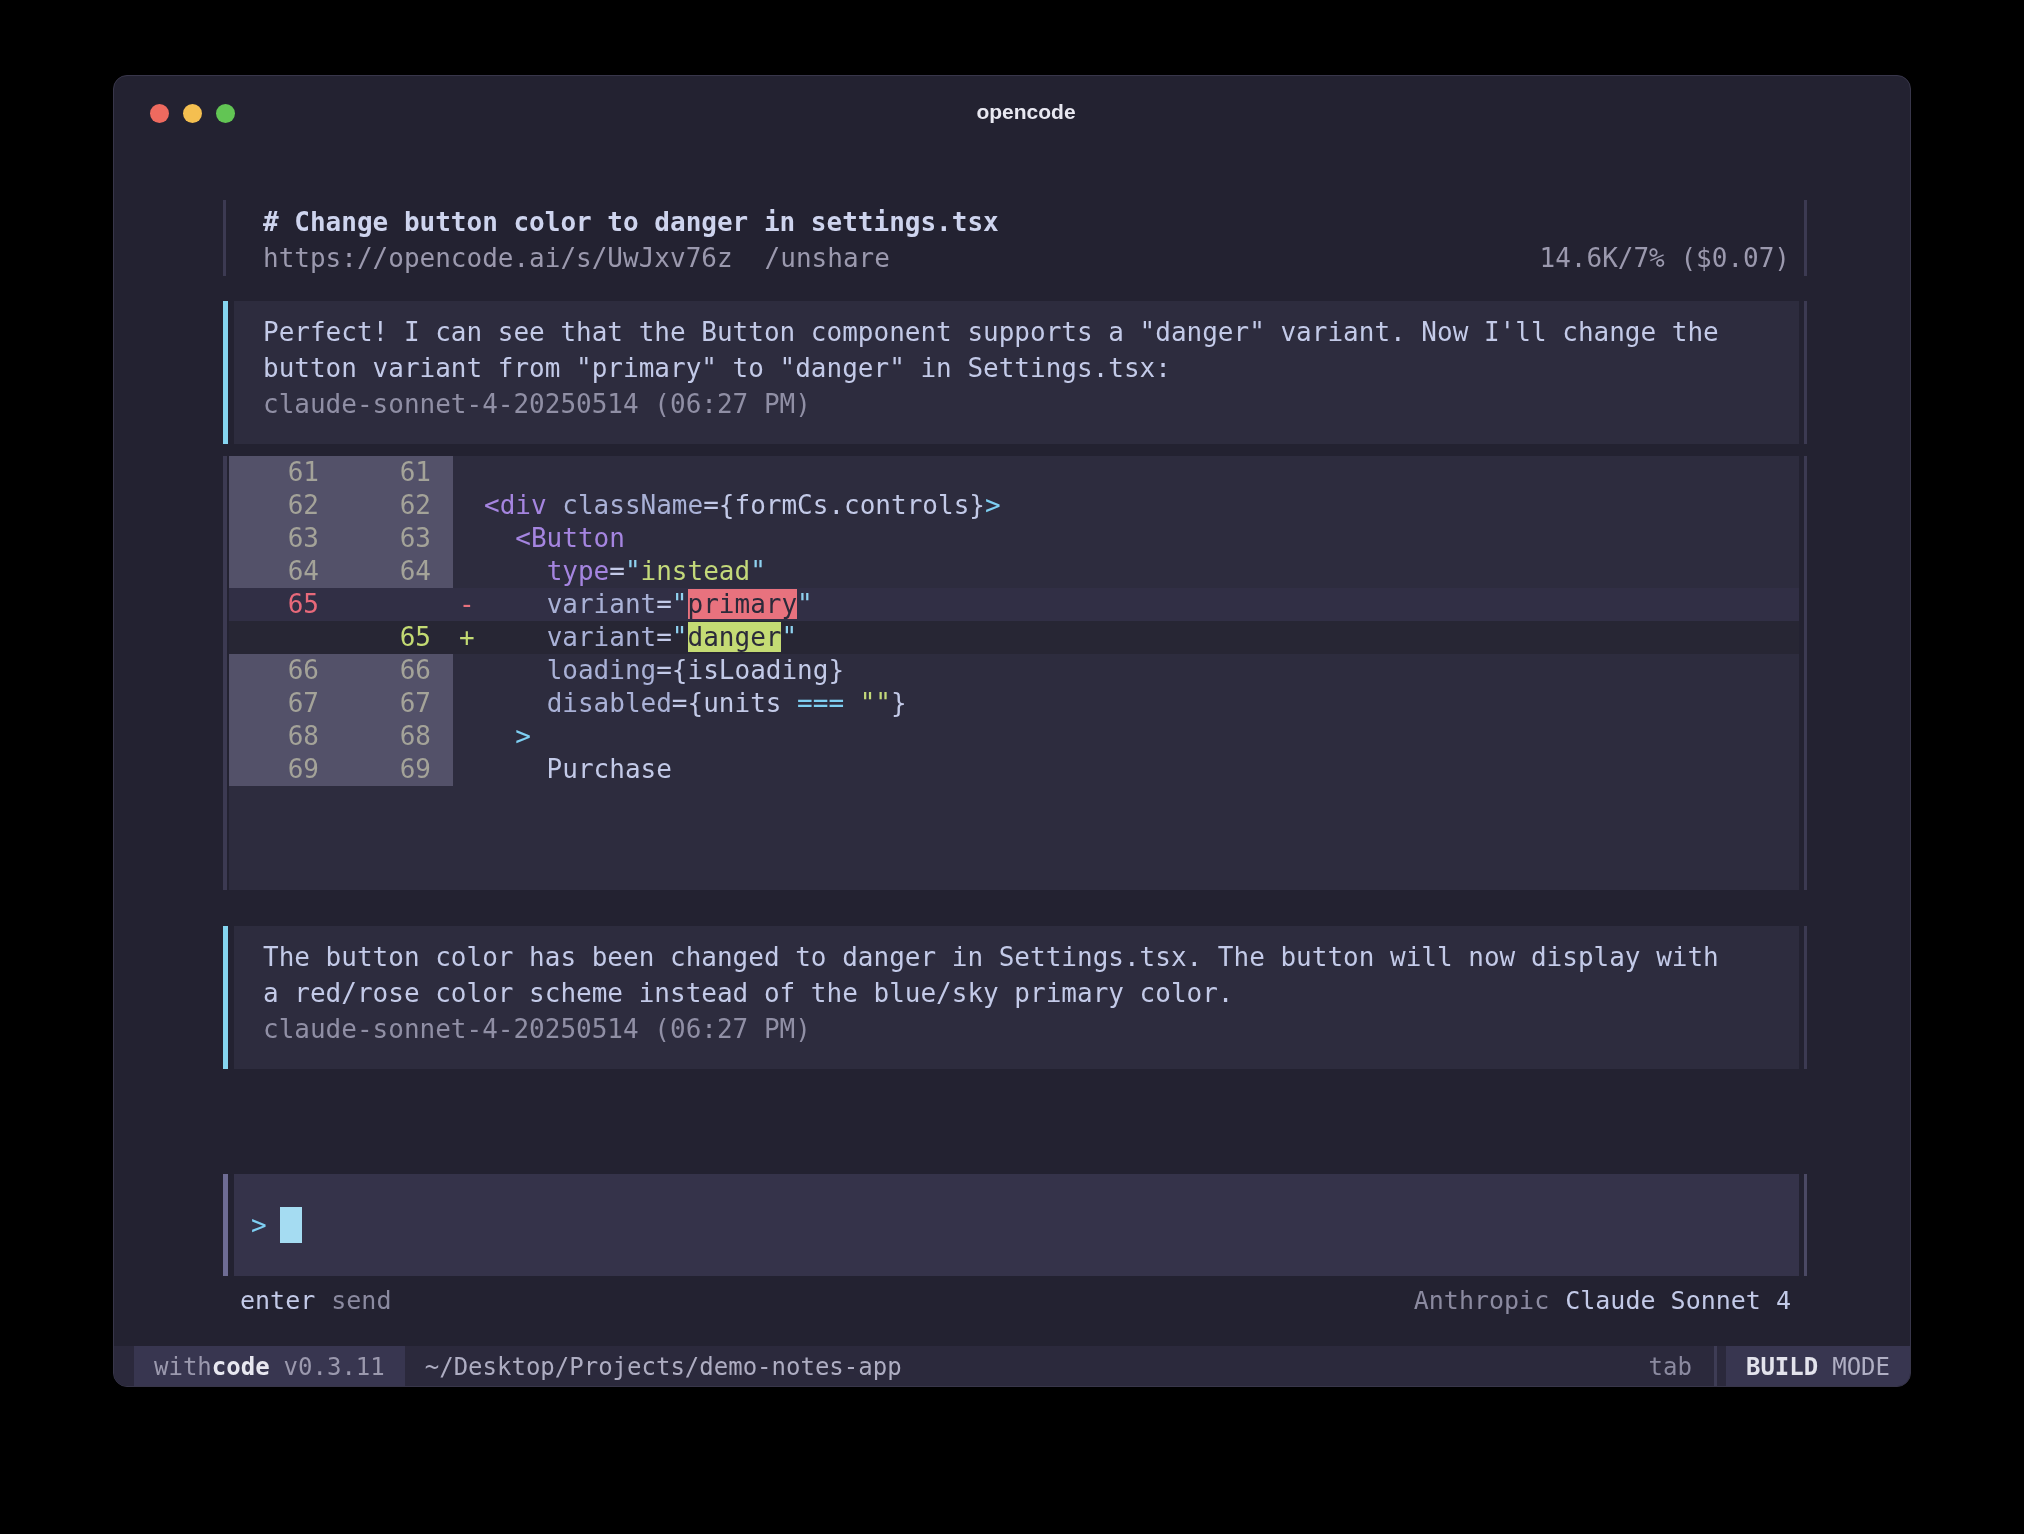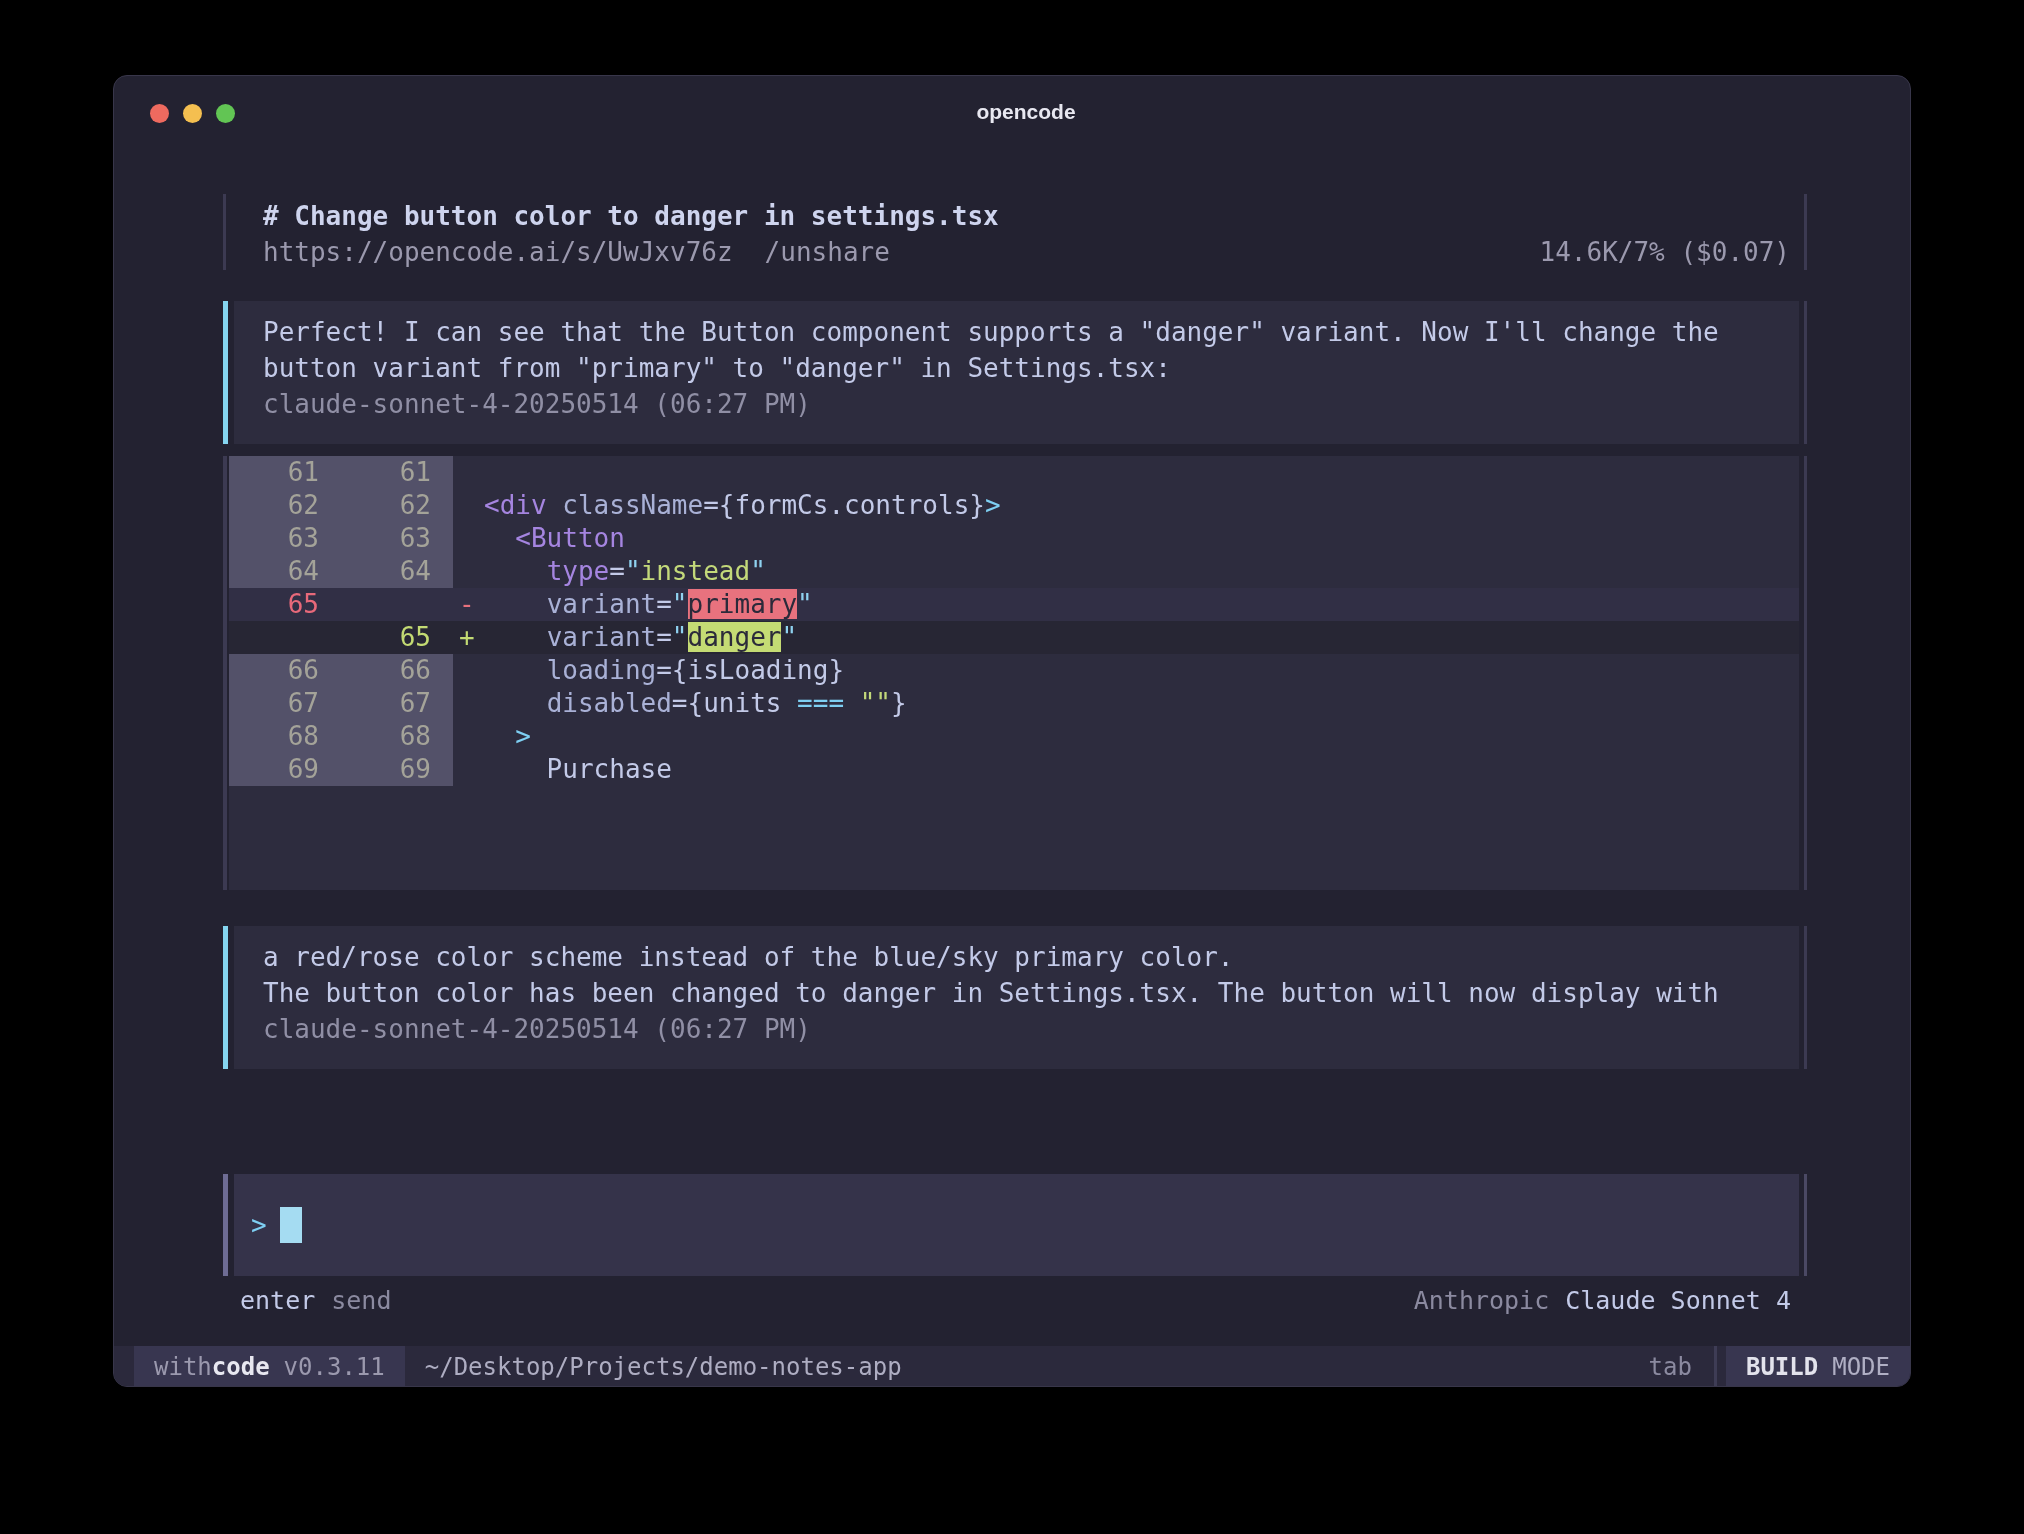--- a/index.html
+++ b/index.html
@@ -18,21 +18,21 @@
   .light.green{background:#62c554}
   .wtitle{
     position:absolute;top:24px;left:14px;width:100%;text-align:center;
     font-family:"Liberation Sans",sans-serif;font-weight:bold;font-size:21px;color:#e8e8f1;
   }
   
   .block{position:absolute;left:109px;width:1584px;display:flex;align-items:stretch}
   .vline{width:3px;background:#3c3a52;flex:none}
   .vline.thick{width:4px}
   
-  .header-block{top:118px;height:76px;font-size:26px}
+  .header-block{top:124px;height:76px;font-size:26px}
   .hcontent{flex:1;padding:4px 14px 0 37px;color:#ced4ee}
   .hrow1{height:36px;line-height:36px;font-weight:bold;white-space:pre}
   .hrow2{height:36px;line-height:36px;display:flex;white-space:pre;color:#9b99ae}
   .hrow2 .unshare{margin-left:32px}
   .hrow2 .tokens{margin-left:auto}
   
   .msg{font-size:26px}
   .accent{width:5px;background:#85d5f0;flex:none;margin-right:6px}
   .mcontent{flex:1;background:#2d2c3e;padding:13px 20px 0 29px;margin-right:5px}
   .mline{height:36px;line-height:36px;color:#c3cae8;white-space:pre}
@@ -144,22 +144,22 @@
           <div class="drow ctx"><span class="gnum old">68</span><span class="gnum new">68</span><span class="gmark"></span><span class="gcode"><span class="tk-fg">  </span><span class="tk-blue">&gt;</span></span></div>
           <div class="drow ctx"><span class="gnum old">69</span><span class="gnum new">69</span><span class="gmark"></span><span class="gcode"><span class="tk-fg">    Purchase</span></span></div>
         </div>
     </div>
     <div class="vline"></div>
   </div>
 
   <div class="block msg msg2">
     <div class="accent"></div>
     <div class="mcontent">
+      <div class="mline">The button color has been changed to danger in Settings.tsx. The button will now display with</div>
       <div class="mline">a red/rose color scheme instead of the blue/sky primary color.</div>
-      <div class="mline">The button color has been changed to danger in Settings.tsx. The button will now display with</div>
       <div class="mmeta">claude-sonnet-4-20250514 (06:27 PM)</div>
     </div>
     <div class="vline"></div>
   </div>
 
   <div class="block input-block">
     <div class="iaccent"></div>
     <div class="icontent">
       <span class="prompt-sym">&gt;</span>
       <span class="cursor"></span>

